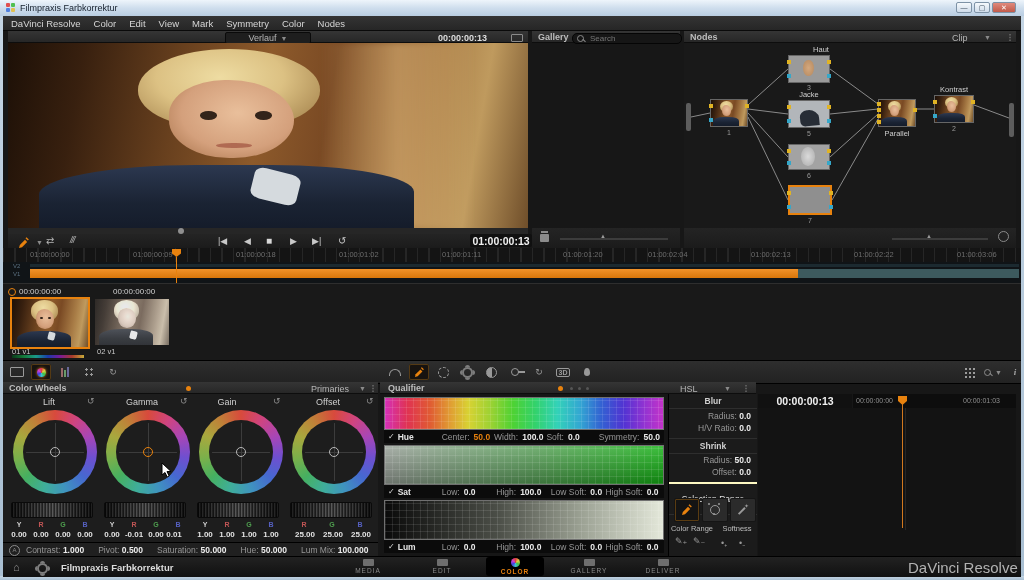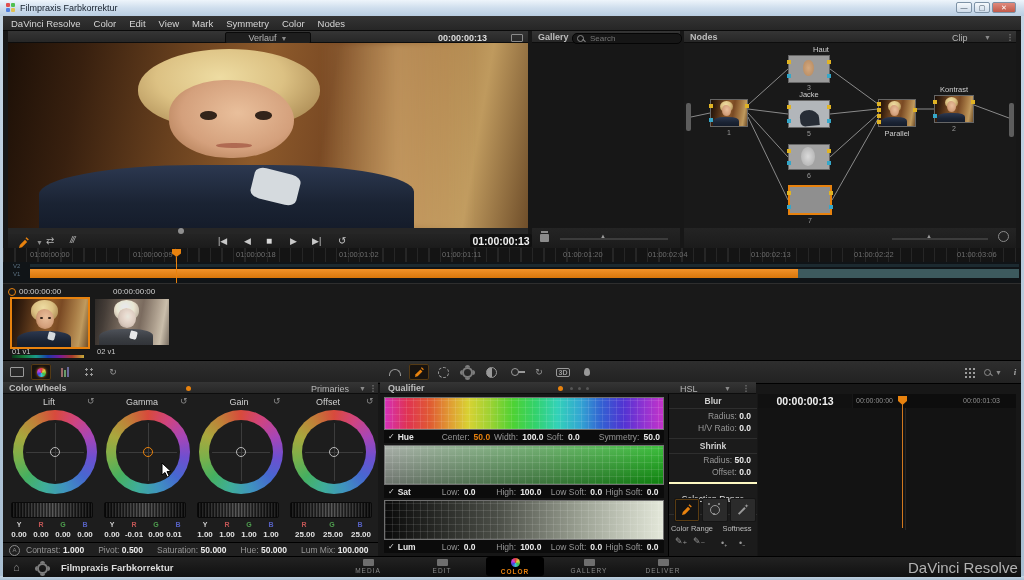--- a/index.html
+++ b/index.html
@@ -427,21 +427,21 @@
     <div class="ribbed" style="left:101px;top:108px;width:80px;"></div>
     <span class="chlbl cY" style="left:99px;top:127px;">Y</span>
     <span class="chlbl cR" style="left:121px;top:127px;">R</span>
     <span class="chlbl cG" style="left:143px;top:127px;">G</span>
     <span class="chlbl cB" style="left:165px;top:127px;">B</span>
     <span class="chval" style="left:98px;top:136px;">0.00</span>
     <span class="chval" style="left:120px;top:136px;">-0.01</span>
     <span class="chval" style="left:142px;top:136px;">0.00</span>
     <span class="chval" style="left:160px;top:136px;">0.01</span>
 
-    <span class="abs" style="left:196px;top:3px;width:80px;text-align:center;font-size:9px;color:#cfcfcf;">Gain</span>
+    <span class="abs" style="left:184px;top:3px;width:80px;text-align:center;font-size:9px;color:#cfcfcf;">Gain</span>
     <span class="abs" style="left:270px;top:2px;color:#8f8f8f;font-size:9px;">↺</span>
     <div class="wheel" style="left:196px;top:16px;">
         <span class="ind"></span>
       </div>
     <div class="ribbed" style="left:194px;top:108px;width:80px;"></div>
     <span class="chlbl cY" style="left:192px;top:127px;">Y</span>
     <span class="chlbl cR" style="left:214px;top:127px;">R</span>
     <span class="chlbl cG" style="left:236px;top:127px;">G</span>
     <span class="chlbl cB" style="left:258px;top:127px;">B</span>
     <span class="chval" style="left:191px;top:136px;">1.00</span>

